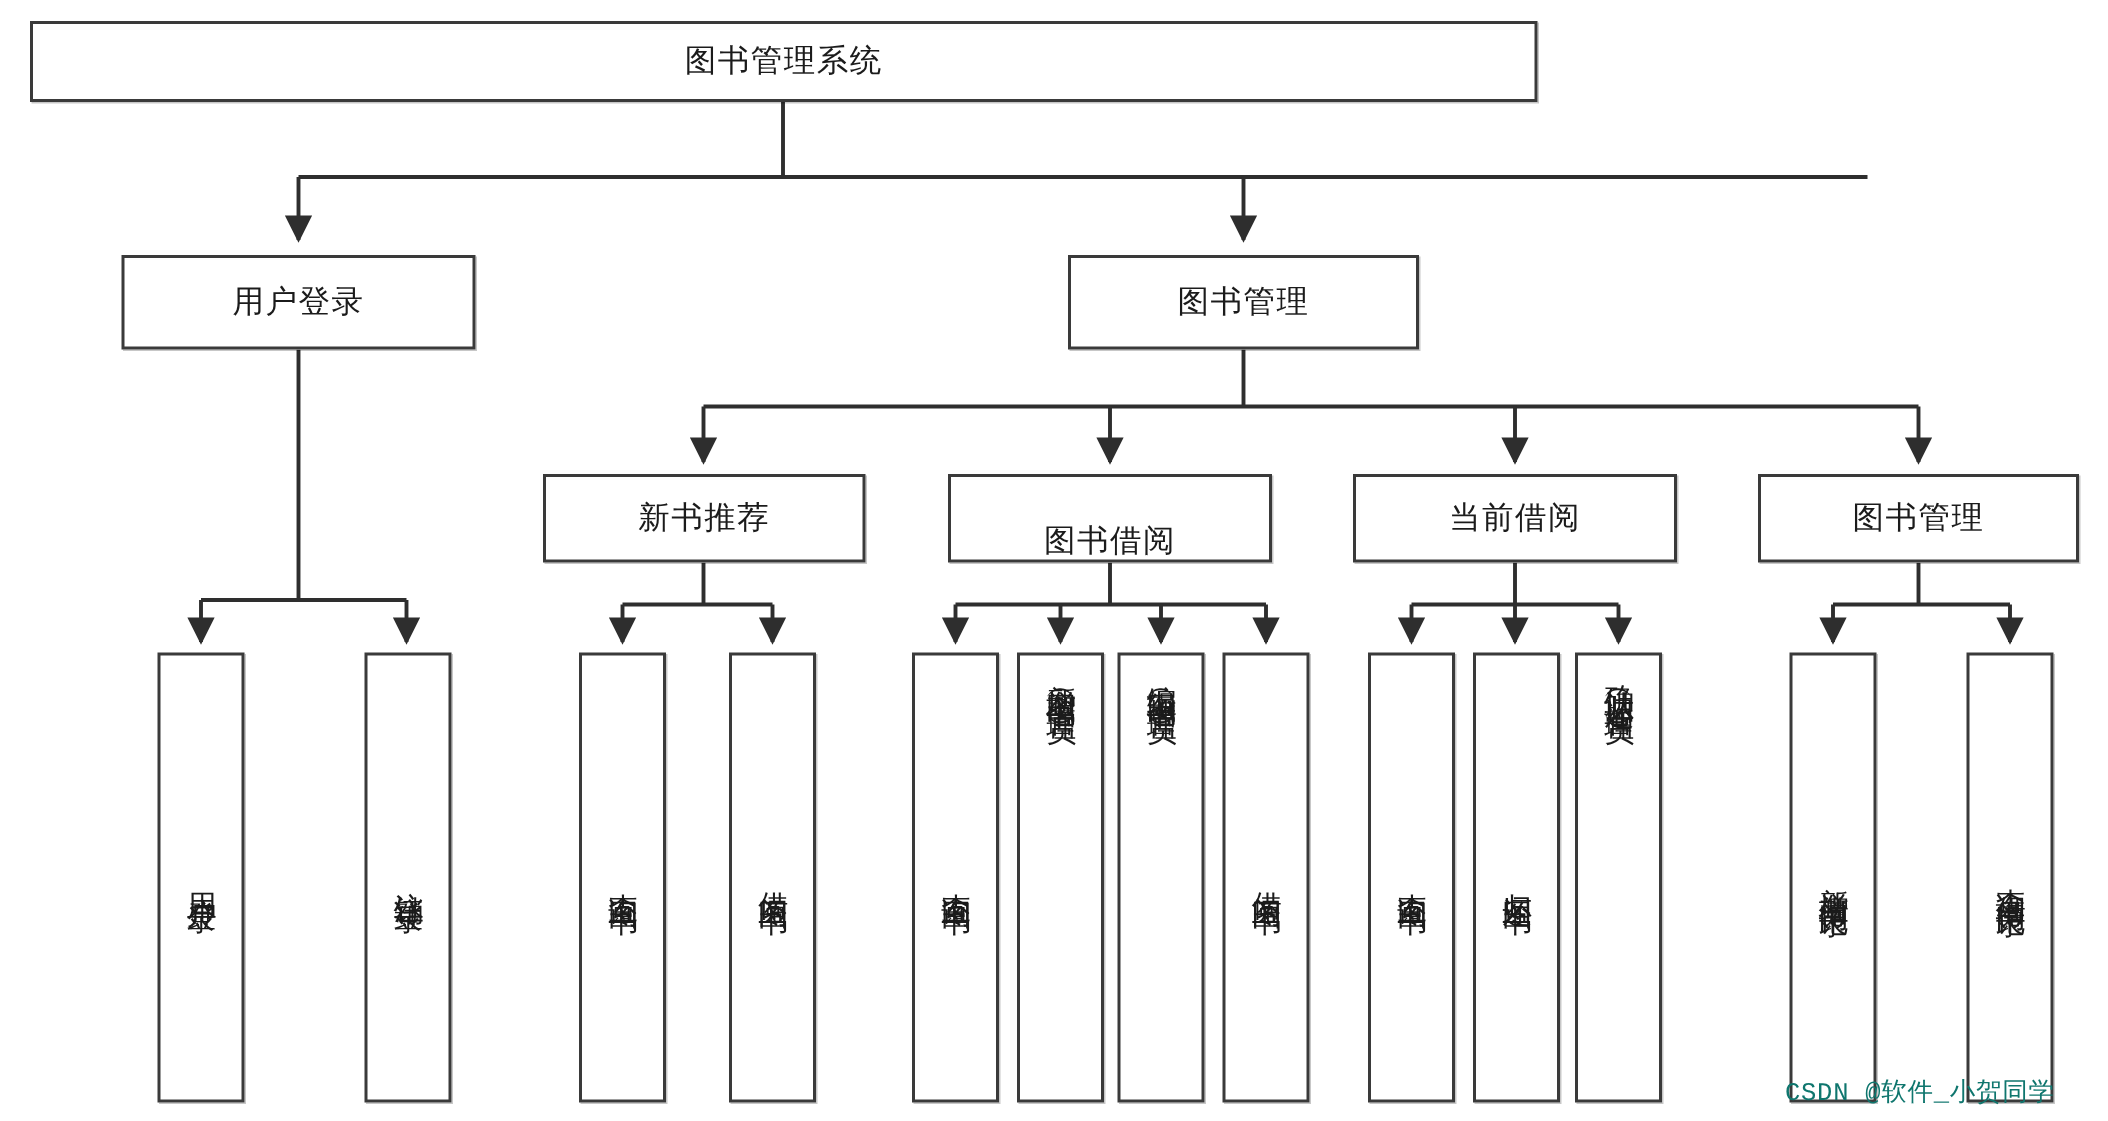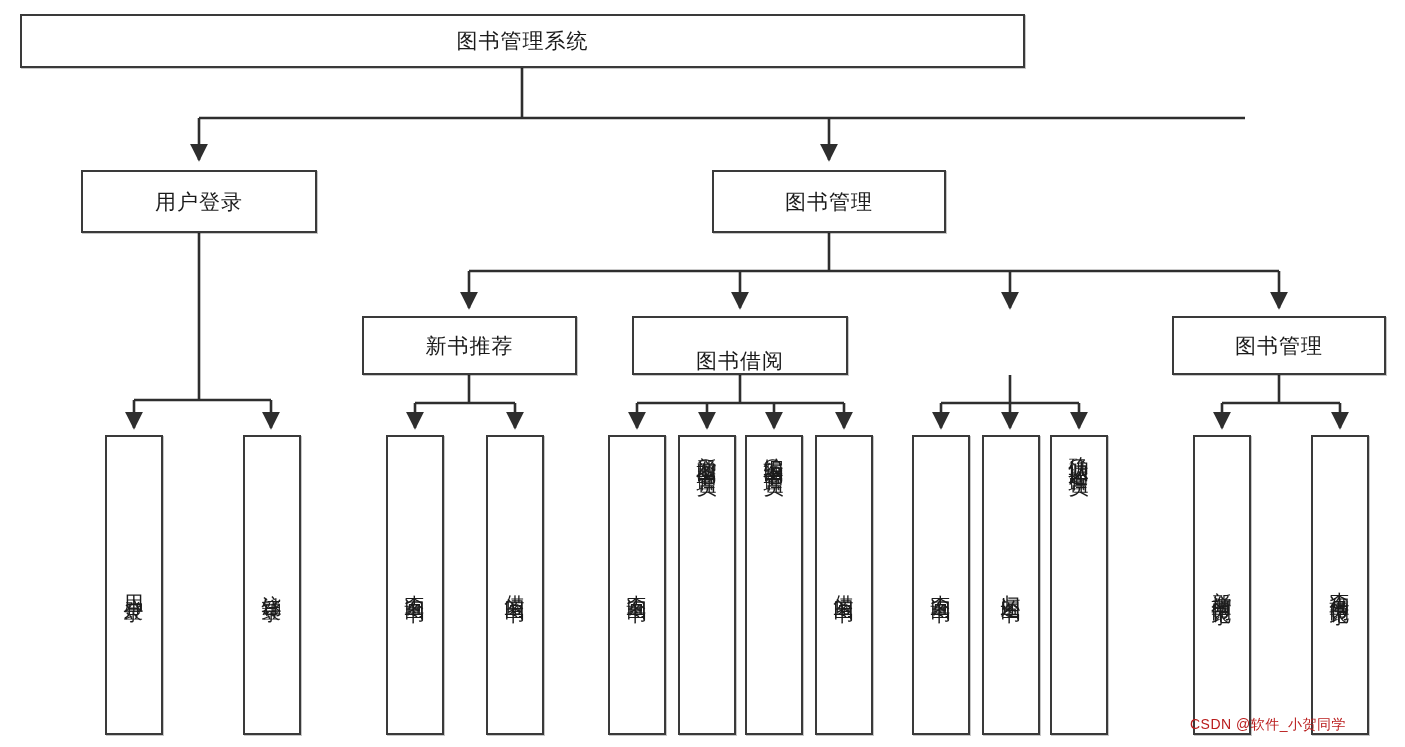--- a/index.html
+++ b/index.html
@@ -58,24 +58,25 @@
     letter-spacing: 3px;
     line-height: 1;
     white-space: nowrap;
   }
   .node.v.mid {
     align-items: center;
     padding-top: 0;
   }
   .watermark {
     position: absolute;
-    font-size: 14px;
-    color: #b91c1c;
+    font-size: 17px;
+    color: #0f766e;
     white-space: nowrap;
     letter-spacing: 0.5px;
+    font-family: Liberation Mono, monospace;
   }
 </style>
 </head>
 <body>
 
 <div id="canvas">
 
   <svg id="edges" viewBox="0 0 1405 747" xmlns="http://www.w3.org/2000/svg">
     <defs>
       <marker id="arrow" viewBox="0 0 10 10" refX="9" refY="5" markerWidth="7" markerHeight="7" orient="auto-start-reverse">
@@ -136,20 +137,23 @@
   <div class="node h" style="left:712px; top:170px; width:234px; height:63px;">
     <span>图书管理</span>
   </div>
 
   <div class="node h" style="left:362px; top:316px; width:215px; height:59px;">
     <span>新书推荐</span>
   </div>
   <div class="node h" style="left:632px; top:316px; width:216px; height:59px;align-items:flex-end;">
     <span>图书借阅</span>
   </div>
+  <div class="node h" style="left:902px; top:316px; width:216px; height:59px;">
+    <span>当前借阅</span>
+  </div>
   <div class="node h" style="left:1172px; top:316px; width:214px; height:59px;">
     <span>图书管理</span>
   </div>
 
   <div class="node v mid" style="left:105px; top:435px; width:58px; height:300px;">
     <span class="vtext">用户登录</span>
   </div>
   <div class="node v mid" style="left:243px; top:435px; width:58px; height:300px;">
     <span class="vtext">注销登录</span>
   </div>

